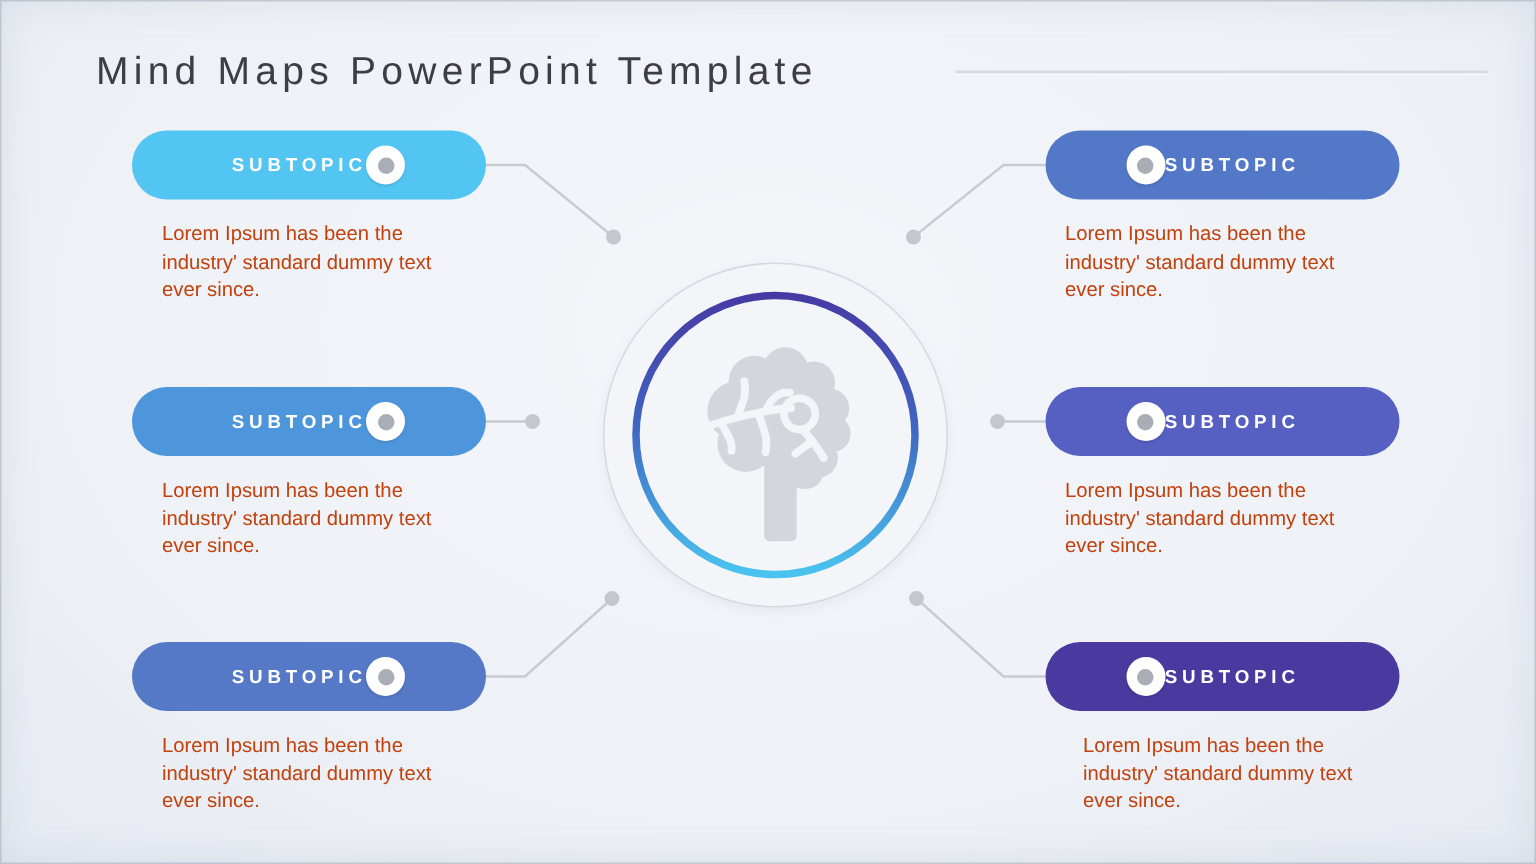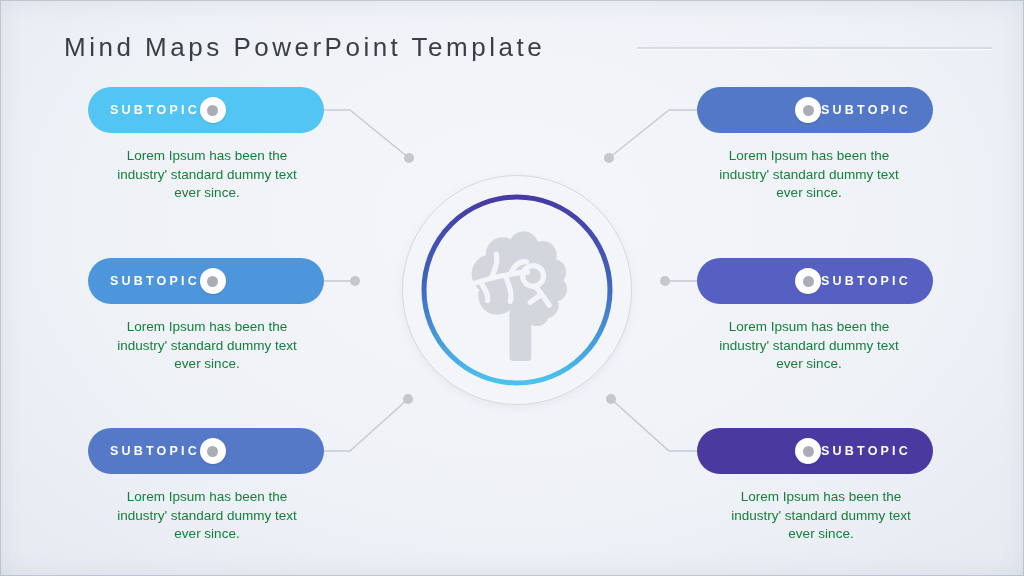--- a/index.html
+++ b/index.html
@@ -23,36 +23,36 @@
   }
   
   .connectors{position:absolute;left:0;top:0;}
   
   .card{position:absolute;width:236px;}
   .card.c-left{left:88px;}
   .card.c-right{left:697px;}
   .row-top{top:87px;} .row-mid{top:258px;} .row-bot{top:428px;}
   .pill{
     height:46px;border-radius:23px;display:flex;align-items:center;
-    justify-content:flex-start;box-sizing:border-box;
+    justify-content:center;box-sizing:border-box;
   }
   .c-left  .pill{padding:0 9px 0 22px;}
   .c-right .pill{padding:0 22px 0 9px;flex-direction:row-reverse;}
   .pill-label{
     color:#ffffff;font-size:12.5px;font-weight:bold;letter-spacing:3.2px;
   }
   .pill-node{
     width:26px;height:26px;border-radius:50%;background:#ffffff;flex:0 0 auto;
     display:flex;align-items:center;justify-content:center;
     box-shadow:0 1px 2px rgba(0,0,0,.12);
   }
   .pill-node-inner{width:11px;height:11px;border-radius:50%;background:#a9adb6;}
   .desc{
     margin:14px 0 0 20px;width:198px;
-    font-size:13.5px;line-height:1.38;color:#15803d;text-align:center;
+    font-size:13.5px;line-height:1.38;color:#c2410c;
   }
   .c-right .desc{margin-left:13px;}
   .c-right.row-bot .desc{margin-left:25px;}
   
   .emblem{position:absolute;left:402px;top:175px;width:230px;height:230px;}
   .emblem-outer{
     position:absolute;inset:0;border-radius:50%;
     background:#f3f5f9;border:1px solid #d6d9e0;box-sizing:border-box;
     box-shadow:0 2px 8px rgba(150,160,180,.12);
   }

